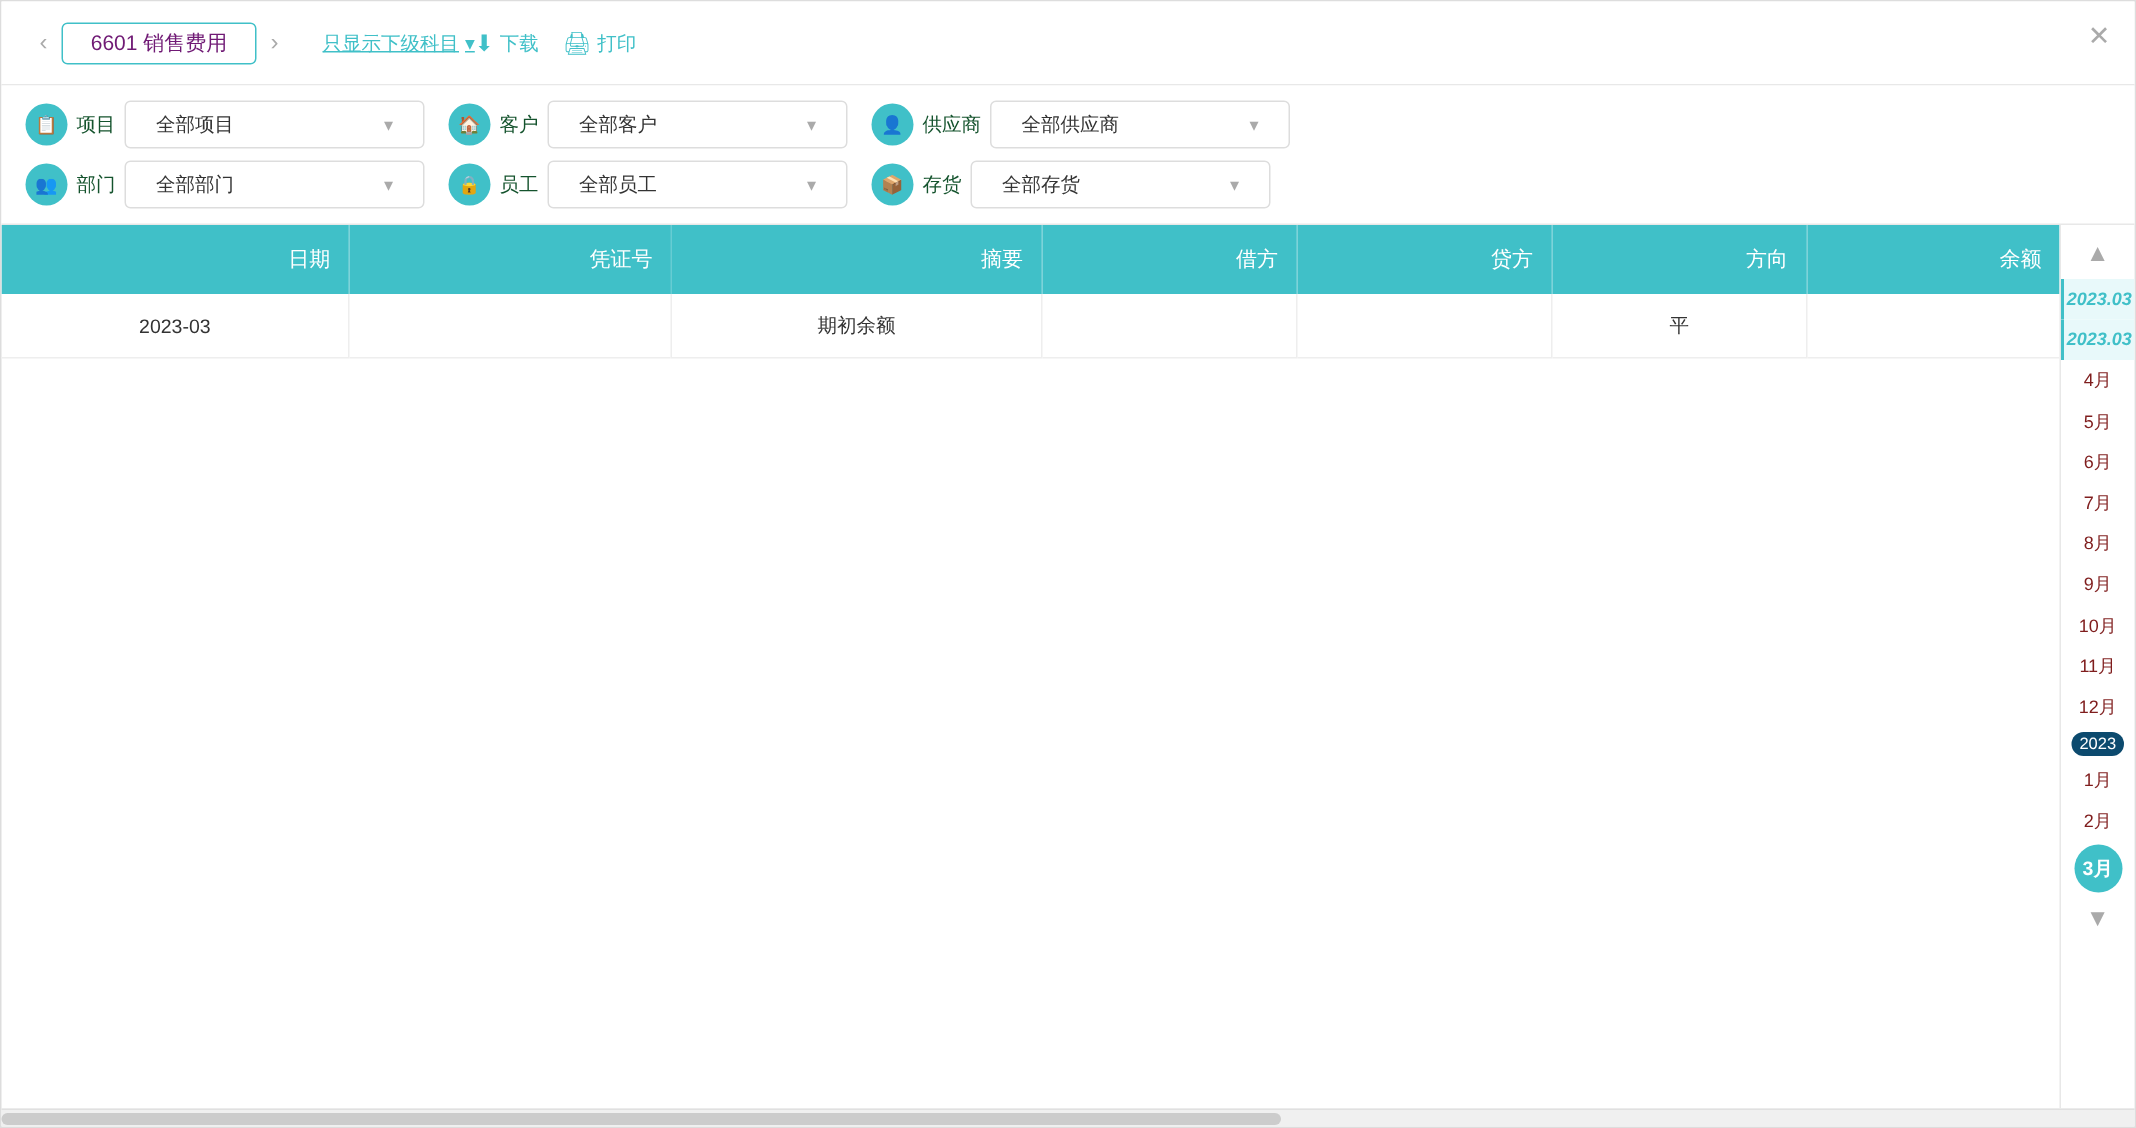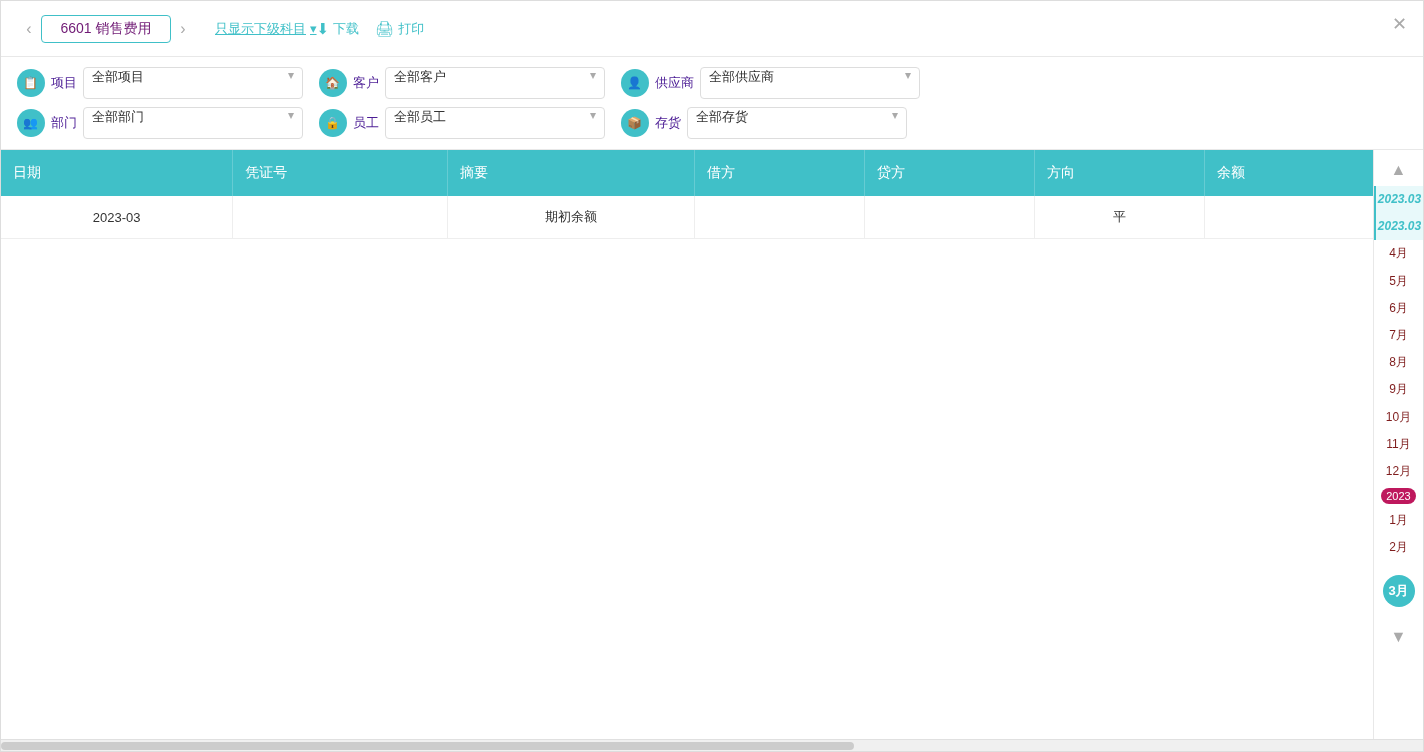--- a/index.html
+++ b/index.html
@@ -118,36 +118,36 @@
       border-radius: 50%;
       background: #40c0c8;
       display: flex;
       align-items: center;
       justify-content: center;
       color: #fff;
       font-size: 14px;
       flex-shrink: 0;
     }
     .filter-label {
-      color: #4c1d95;
+      color: #14532d;
       font-size: 13px;
       white-space: nowrap;
     }
     .filter-select {
-      width: 220px;
+      width: 200px;
       height: 32px;
       border: 1px solid #ddd;
       border-radius: 4px;
-      padding: 0 8px;
+      padding: 0 20px;
       font-size: 13px;
       color: #333;
       background: #fff;
       cursor: pointer;
       display: flex;
-      align-items: flex-start;
+      align-items: center;
       justify-content: space-between;
     }
     .filter-select .arrow {
       color: #aaa;
       font-size: 12px;
     }
     
     .main-content {
       flex: 1;
       display: flex;
@@ -161,21 +161,21 @@
     .data-table {
       width: 100%;
       border-collapse: collapse;
     }
     .data-table thead tr {
       background: #40c0c8;
     }
     .data-table thead th {
       color: #fff;
       padding: 14px 12px;
-      text-align: left;
+      text-align: right;
       font-weight: normal;
       font-size: 14px;
       border-right: 1px solid rgba(255,255,255,0.2);
     }
     .data-table thead th:last-child { border-right: none; }
     .data-table tbody tr {
       border-bottom: 1px solid #eee;
     }
     .data-table tbody td {
       padding: 12px;
@@ -357,24 +357,24 @@
       <div class="timeline-item highlighted">2023.03</div>
       <div class="timeline-item">4月</div>
       <div class="timeline-item">5月</div>
       <div class="timeline-item">6月</div>
       <div class="timeline-item">7月</div>
       <div class="timeline-item">8月</div>
       <div class="timeline-item">9月</div>
       <div class="timeline-item">10月</div>
       <div class="timeline-item">11月</div>
       <div class="timeline-item">12月</div>
-      <div style="background:#be185d; color:#fff; border-radius:10px; margin: 3px 6px; padding: 2px 5px; font-size:11px; text-align:center;">2023</div>
+      <div style="background:#0c4a6e; color:#fff; border-radius:10px; margin: 3px 6px; padding: 2px 5px; font-size:11px; text-align:center;">2023</div>
       <div class="timeline-item">1月</div>
       <div class="timeline-item">2月</div>
-      <div style="background:#40c0c8; color:#fff; border-radius:50%; width:32px; height:32px; margin:14px auto; display:flex; align-items:center; justify-content:center; font-weight:bold; font-size:13px; cursor:pointer;">3月</div>
+      <div style="background:#40c0c8; color:#fff; border-radius:50%; width:32px; height:32px; margin:2px auto; display:flex; align-items:center; justify-content:center; font-weight:bold; font-size:13px; cursor:pointer;">3月</div>
       <button class="timeline-nav-btn">
         <span style="color:#aaa;">▼</span>
       </button>
     </div>
   </div>
 
   <div class="bottom-scrollbar">
     <div class="scrollbar-thumb"></div>
   </div>
 </div>

